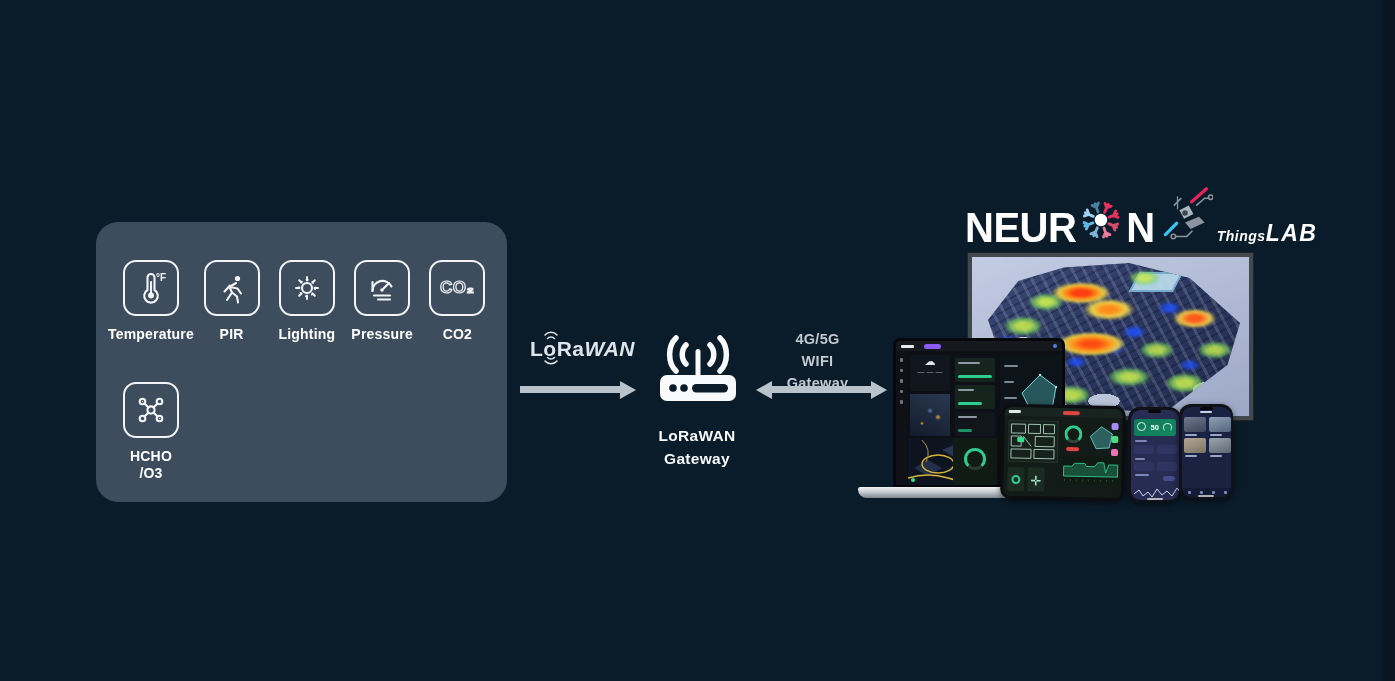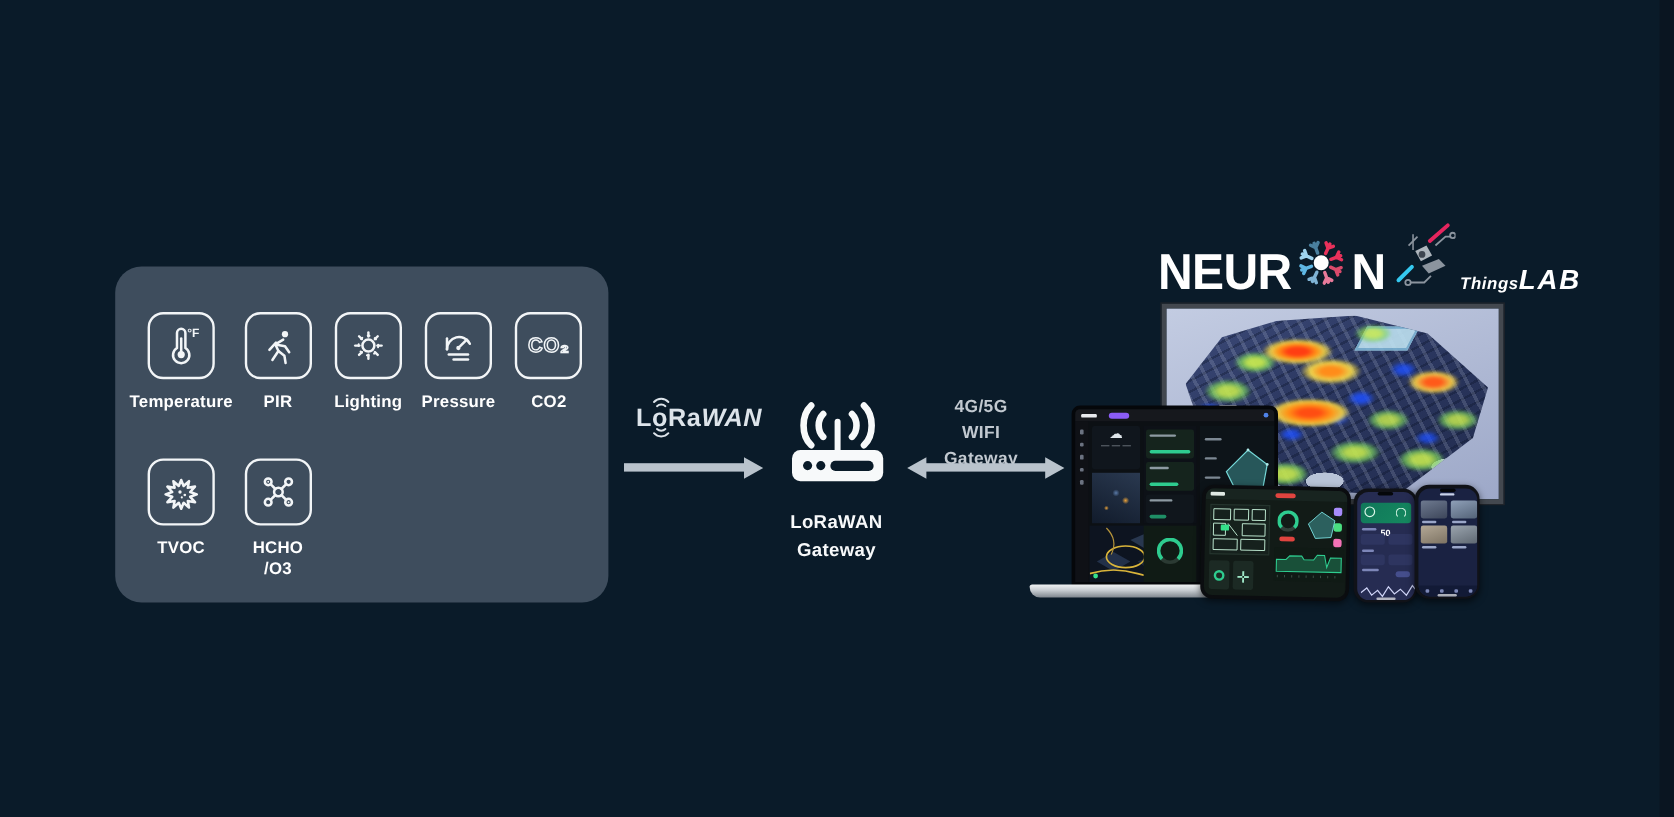--- a/index.html
+++ b/index.html
@@ -145,21 +145,21 @@
            border-radius:12px; padding:2.5px; box-shadow:0 2px 6px rgba(0,0,0,.55); }
   .ph-screen { position:relative; width:100%; height:100%; border-radius:9.5px; overflow:hidden; }
   .ph-island { position:absolute; left:50%; top:2.5px; width:13px; height:3.5px; margin-left:-6.5px;
                background:#05070a; border-radius:2px; z-index:5; }
   .ph-home { position:absolute; left:50%; bottom:2px; width:16px; height:2px; margin-left:-8px;
              background:rgba(255,255,255,.65); border-radius:1px; z-index:5; }
   #phone1 { left:1128px; top:407px; } #phone1 .ph-screen { background:#262c52; }
   .p1-card { position:absolute; left:3px; top:9px; width:42px; height:17px; border-radius:3px;
              background:linear-gradient(135deg,#10775a,#15895f); }
   .p1-face { position:absolute; left:3.5px; top:3.5px; width:9px; height:9px; border-radius:50%; border:1.5px solid #d9f7e8; }
-  .p1-val { position:absolute; left:17px; top:4px; font-size:7.5px; font-weight:700; color:#fff;margin-top:17px; }
+  .p1-val { position:absolute; left:17px; top:4px; font-size:7.5px; font-weight:700; color:#fff; }
   .p1-mini { position:absolute; right:4px; top:4px; width:9px; height:9px; border-radius:50%;
              border:1.5px solid #bfe9d6; border-bottom-color:transparent; }
   .p1-tile { position:absolute; width:20px; height:9px; background:#2e3560; border-radius:2px; }
   .p1-ln { position:absolute; height:2px; background:#7d86b8; border-radius:1px; }
   .p1-pill { position:absolute; right:4px; top:66px; width:12px; height:5px; background:#454e8c; border-radius:2.5px; }
   #phone2 { left:1179px; top:404px; width:54px; } #phone2 .ph-screen { background:#1a2242; }
   .p2-title { position:absolute; left:50%; top:4px; width:12px; height:2.5px; margin-left:-6px; background:#c9d2ea; border-radius:1px; }
   .p2-tile { position:absolute; width:22px; height:15px; border-radius:2px; }
   .p2-lab { position:absolute; height:2px; width:12px; background:#9aa6c8; border-radius:1px; }
   .p2-nav { position:absolute; left:0; right:0; bottom:0; height:9px; background:#121a36; }
@@ -245,33 +245,20 @@
 
     <div class="s-cell">
       <div class="s-box">
         <div class="co2-txt">CO₂</div>
       </div>
       <div class="s-label">
           <span>CO2</span>
         </div>
     </div>
 
-    <div class="s-cell">
-      <div class="s-box">
-        <svg width="40" height="40" viewBox="0 0 40 40" stroke-width="1.9">
-          <path d="M20 10 l2 5 l4.5 -4 l-1 5.5 l6 -1 l-4 4.5 l5.5 2 l-5.5 2 l4 4.5 l-6 -1 l1 5.5 l-4.5 -4 l-2 5 l-2 -5 l-4.5 4 l1 -5.5 l-6 1 l4 -4.5 l-5.5 -2 l5.5 -2 l-4 -4.5 l6 1 l-1 -5.5 l4.5 4 z"></path>
-          <circle cx="19" cy="20" r="1.4" fill="#f2f5f7" stroke="none"></circle>
-          <circle cx="23" cy="22.5" r="1.1" fill="#f2f5f7" stroke="none"></circle>
-          <circle cx="20.5" cy="24.5" r="0.9" fill="#f2f5f7" stroke="none"></circle>
-        </svg>
-      </div>
-      <div class="s-label">
-          <span>TVOC</span>
-        </div>
-    </div>
 
 
     <div class="s-cell">
       <div class="s-box">
         <svg width="40" height="40" viewBox="0 0 40 40" stroke-width="1.9">
           <circle cx="20" cy="20" r="3.6"></circle>
           <line x1="17.5" y1="17.5" x2="13.5" y2="13.5"></line>
             <line x1="22.5" y1="17.5" x2="26.5" y2="13.5"></line>
           <line x1="17.5" y1="22.5" x2="13.5" y2="26.5"></line>
             <line x1="22.5" y1="22.5" x2="26.5" y2="26.5"></line>

